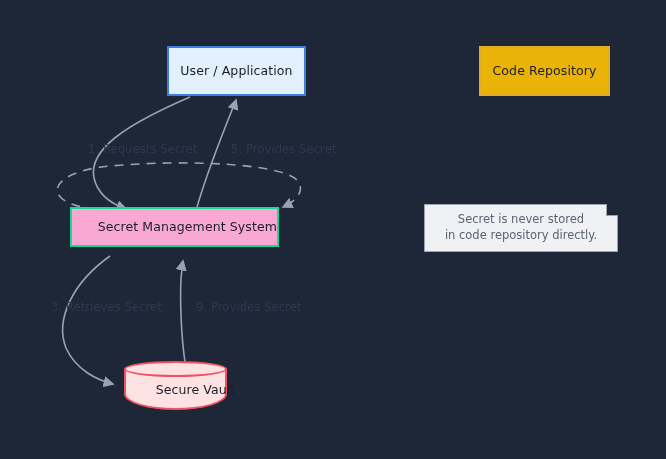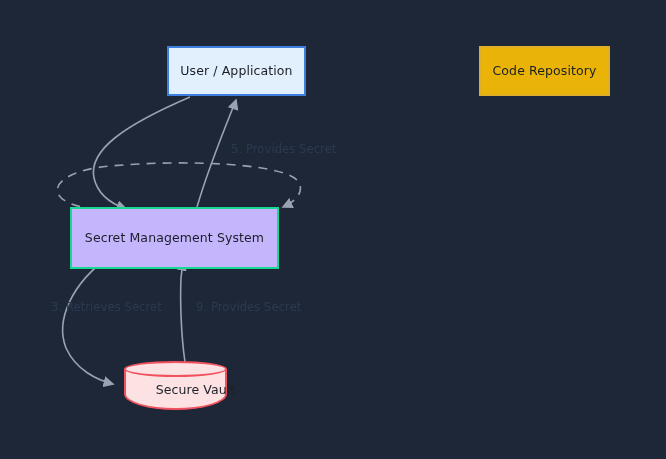--- a/index.html
+++ b/index.html
@@ -58,23 +58,24 @@
     background: #eab308;
     border: 2px solid #e0ae24;
     margin-left: 23px;
   }
 
   
   #node-sms {
     left: 70px;
     top: 207px;
     width: 209px;
-    height: 62px;
-    background: #c4b5fd;
+    height: 40px;
+    background: #f9a8d4;
     border: 2px solid #17d894;
+    justify-content: flex-end;
   }
 
   
   #node-vault {
     left: 124px;
     top: 361px;
     width: 103px;
     height: 49px;
   }
   #node-vault .cyl-body {
@@ -200,18 +201,25 @@
   <div class="node" id="node-sms">
     <span class="node-label">Secret Management System</span>
   </div>
 
   <div class="node" id="node-vault">
     <div class="cyl-body"></div>
     <div class="cyl-top"></div>
     <div class="node-label">Secure Vault</div>
   </div>
 
-
+  <div class="node" id="node-note">
+    <div class="note-fold-tri"></div>
+    <div class="note-fold"></div>
+    <div class="note-text">Secret is never stored
+in code repository directly.</div>
+  </div>
+
+  <div class="edge-label" id="lbl-1">1. Requests Secret</div>
   <div class="edge-label" id="lbl-5">5. Provides Secret</div>
   <div class="edge-label" id="lbl-3">3. Retrieves Secret</div>
   <div class="edge-label" id="lbl-4">9. Provides Secret</div>
 
 </div>
 
 </body></html>

